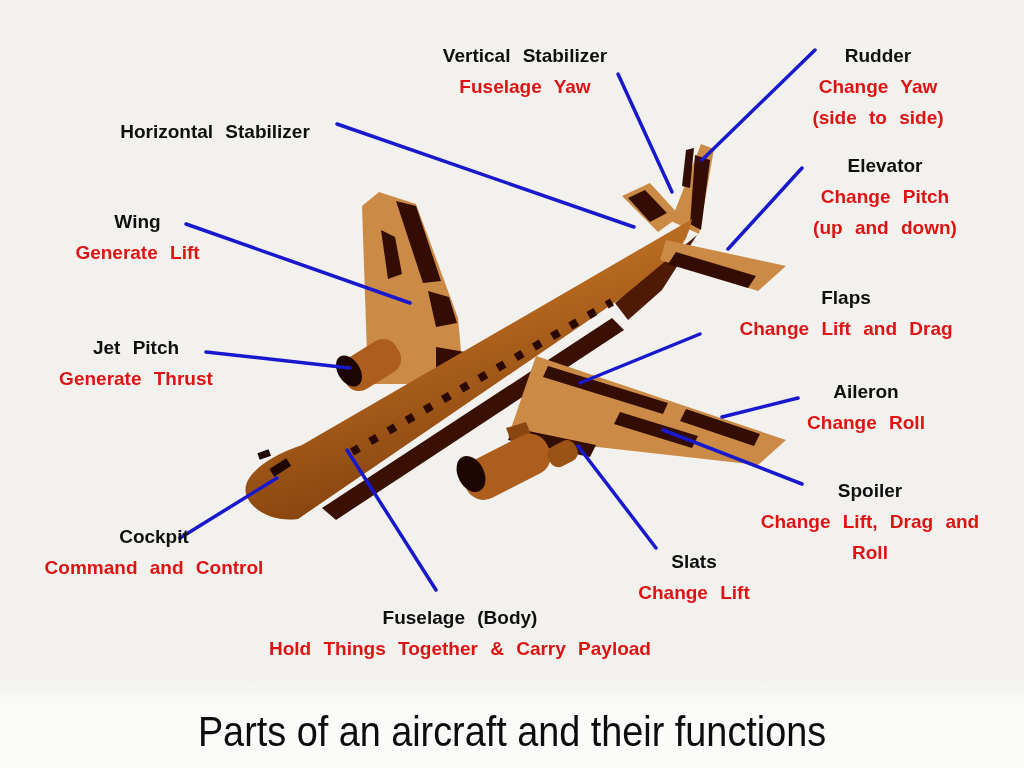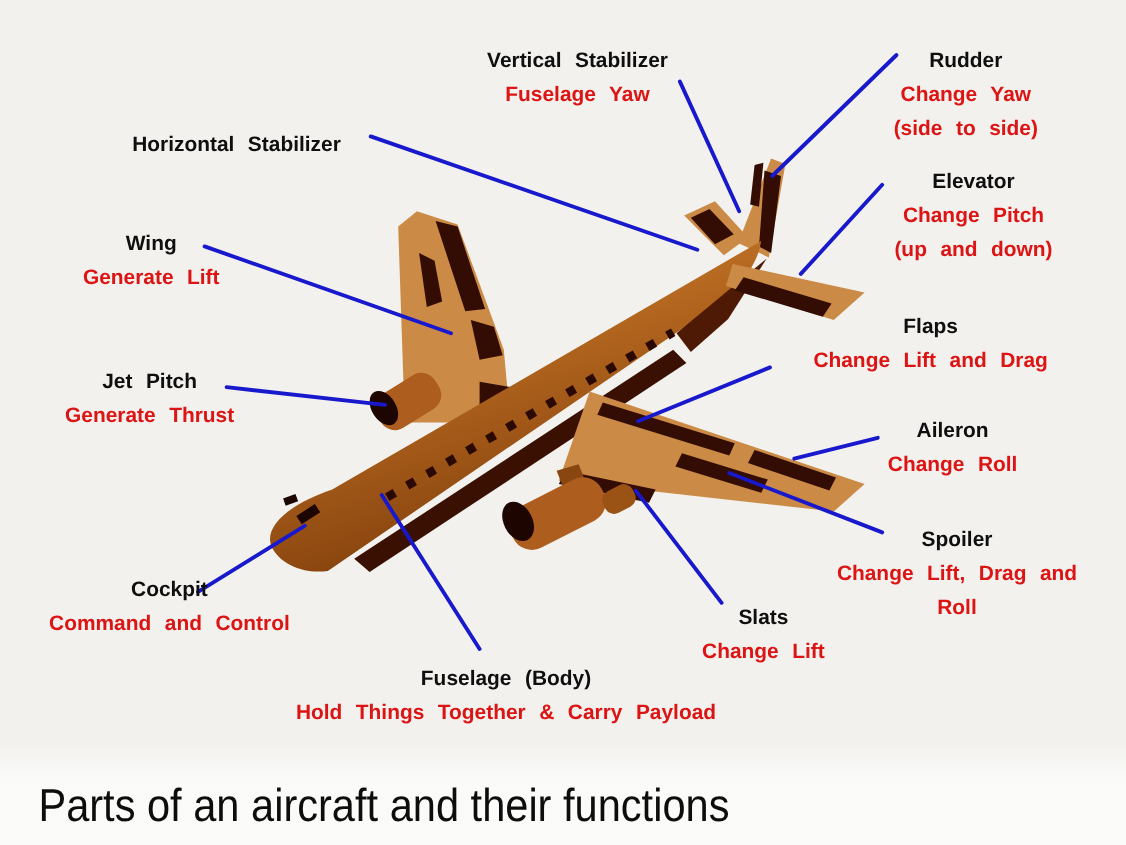--- a/index.html
+++ b/index.html
@@ -25,21 +25,21 @@
   .markfill{fill:var(--plane-mark);}
   .enginefill{fill:var(--plane-engine);}
   .intakefill{fill:var(--plane-intake);}
   .lbl{
     position:absolute;text-align:center;line-height:31px;
     font-size:19px;font-weight:700;word-spacing:7px;white-space:nowrap;
   }
   .pname{color:var(--c-label);}
   .pfunc{color:var(--c-func);}
   #title{
-    position:absolute;left:0;top:708px;width:1024px;
+    position:absolute;left:0;top:708px;width:1024px;text-align:center;
     font-size:42px;font-weight:400;color:#0d0d0d;
   }
   #title .squeeze{display:inline-block;transform:scaleX(0.9);transform-origin:center;}
 </style>
 </head>
 <body>
 
 <div id="stage">
 
   <svg width="1024" height="768" viewBox="0 0 1024 768">

